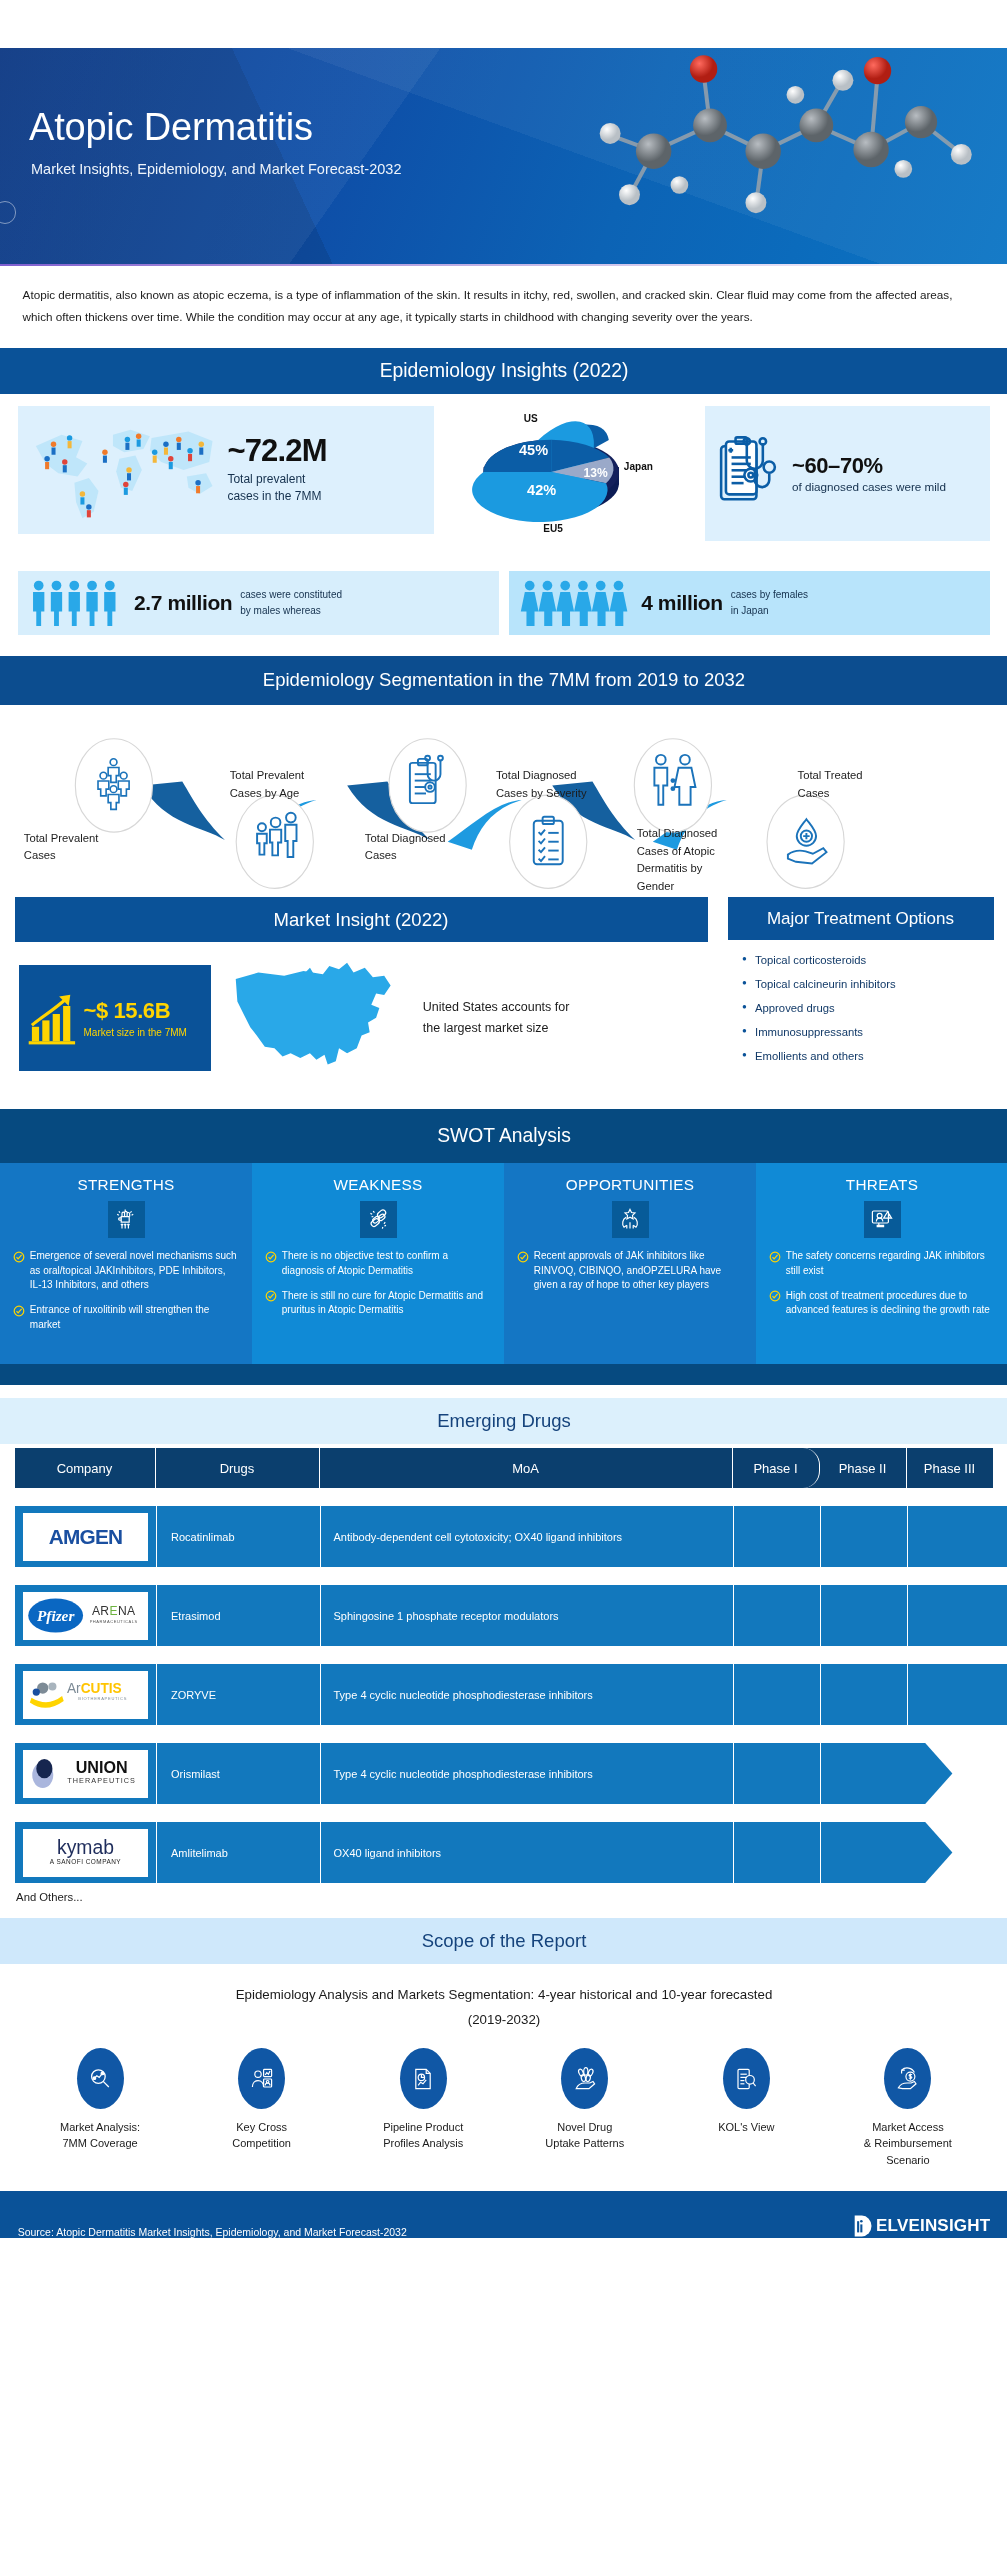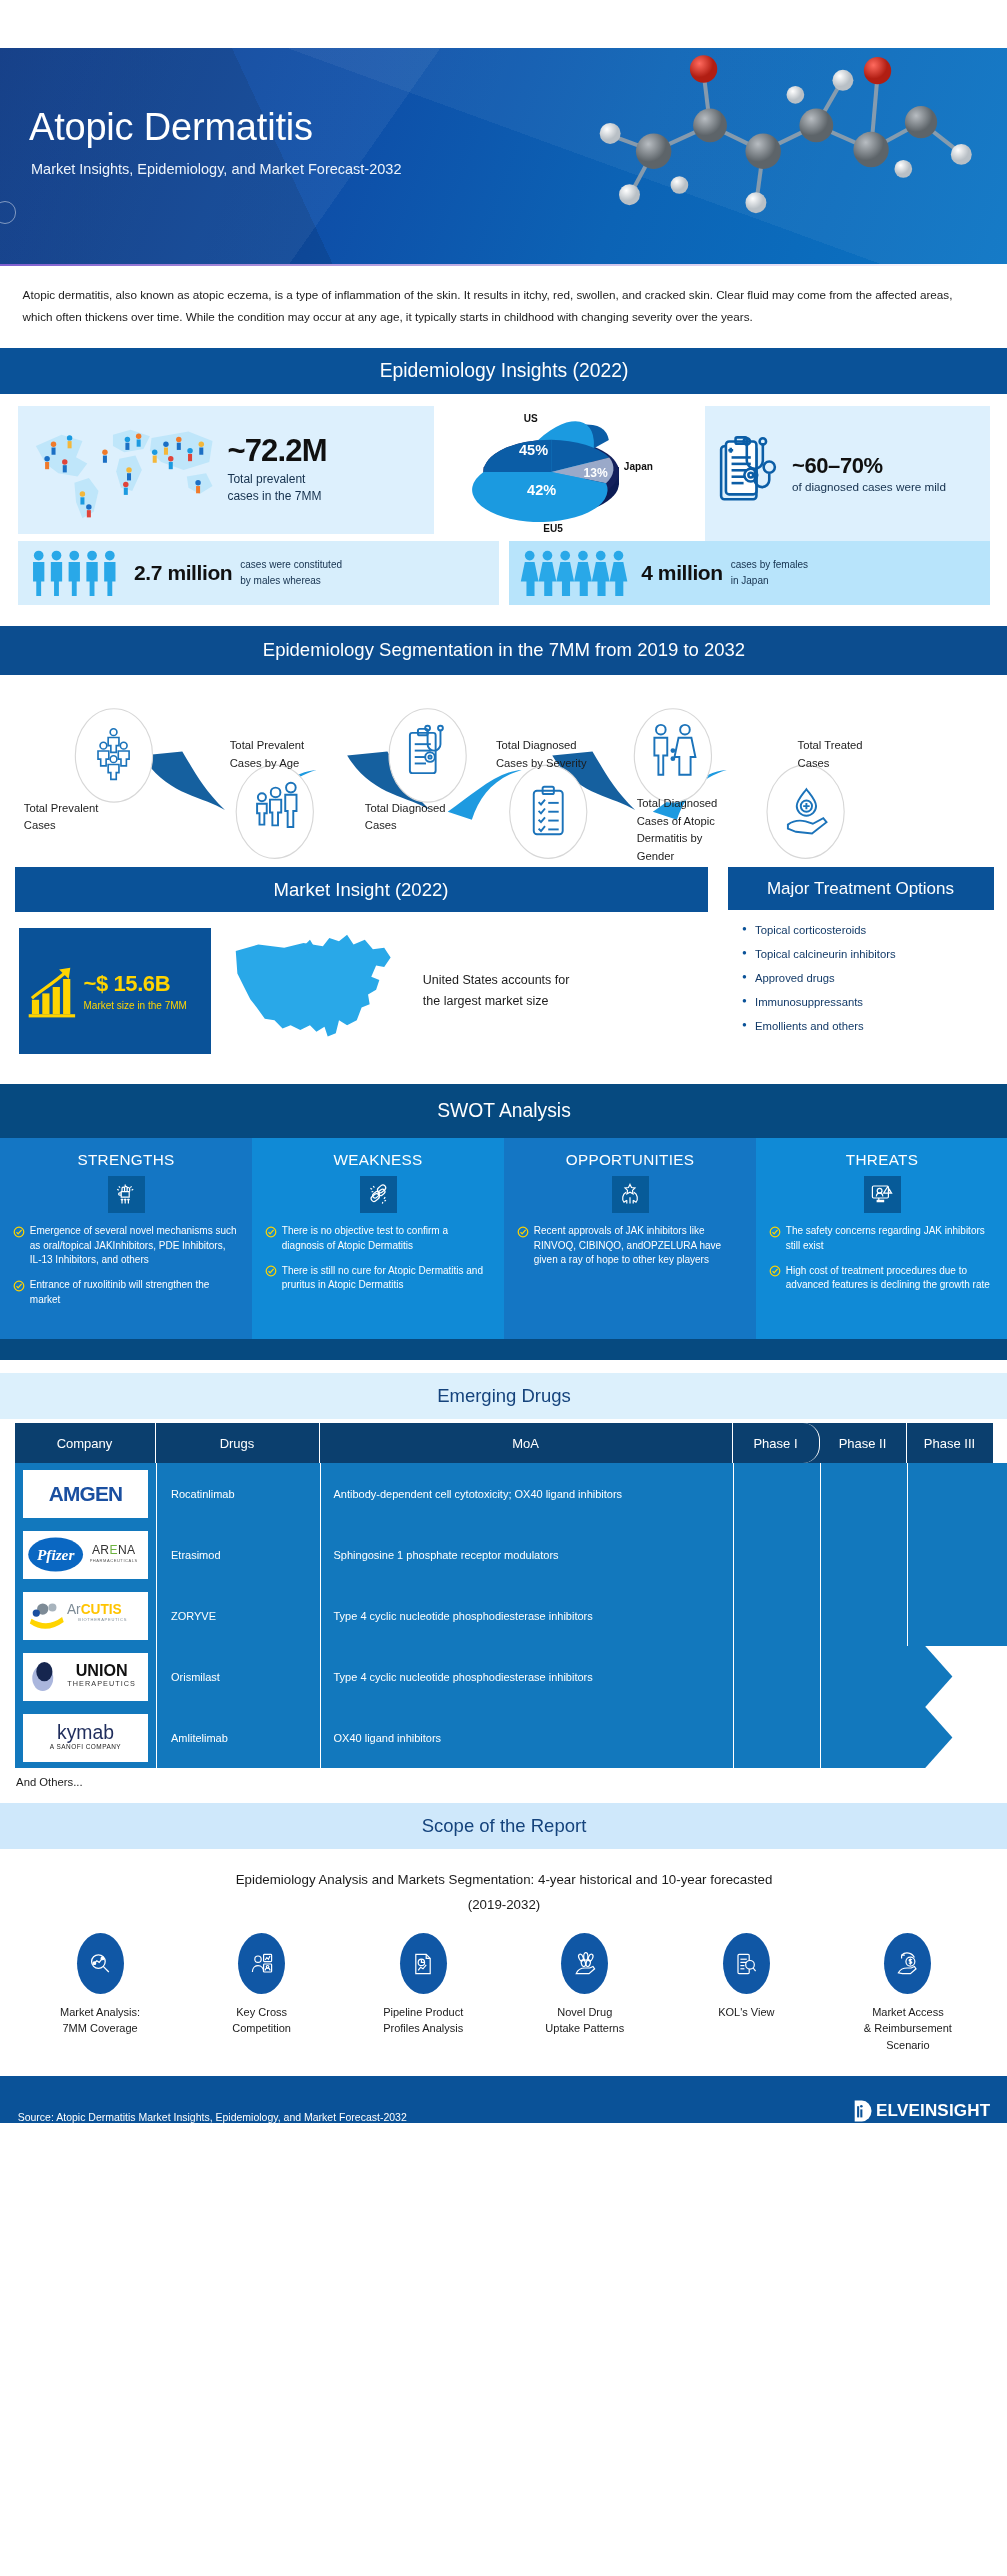--- a/index.html
+++ b/index.html
@@ -83,39 +83,39 @@
   }
   .epi-card-right {
     flex: 1; background: #ddf0fd; display: flex; align-items: center;
     padding: 11.3px; height: 135px;
   }
   .clipboard-ico { width: 68px; height: 77px; flex: 0 0 68px; }
   .epi-pct { font-size: 22px; font-weight: bold; color: #101010; letter-spacing: -0.4px; }
   .epi-pct-sub { font-size: 11.7px; color: #14304d; margin-top: 1.6px; }
 
   
-  .gender-row { display: flex; gap: 9.7px; margin-top: 0; }
+  .gender-row { display: flex; gap: 9.7px; margin-top: 30px; }
   .gender-card { flex: 1; display: flex; align-items: center; padding: 9.7px 11.3px; height: 64px; }
   .gender-male { background: #d7eefc; }
   .gender-female { background: #b8e4fb; }
   .people-ico { flex: 0 0 auto; height: 47px; margin-right: 8px; }
   .gender-num { font-size: 21px; font-weight: bold; color: #111; letter-spacing: -0.4px; white-space: nowrap; }
   .gender-txt { font-size: 10px; color: #14304d; line-height: 1.55; margin-left: 8px; }
 
   
   .seg-wrap { position: relative; height: 189px; margin: 0; background: #fff; }
   .seg-svg { position: absolute; left: 0; top: 0; }
 
   
   .mi-wrap { display: flex; gap: 20px; padding: 0 14.5px; margin-top: 3.2px; }
   .mi-left { flex: 0 0 auto; width: 693px; }
   .mi-head { background: #0a5298; color: #fff; text-align: center; font-size: 18.5px; padding: 11.3px 0; }
   .mi-body { display: flex; align-items: center; padding: 16px 4.8px 8px 4.8px; }
   .mi-badge {
-    width: 192px; height: 126px; background: #0a5298; display: flex;
+    width: 192px; height: 106px; background: #0a5298; display: flex;
     align-items: center; padding: 8px 6.4px 8px 8px; flex: 0 0 192px;
   }
   .chart-ico { width: 53px; height: 56px; flex: 0 0 53px; }
   .mi-badge-txt { color: #ffd400; margin-left: 3.2px; }
   .mi-money { font-size: 22px; font-weight: bold; letter-spacing: -0.4px; }
   .mi-money-sub { font-size: 10px; margin-top: 3.2px; }
   .usmap { width: 176px; height: 121px; flex: 0 0 176px; margin-left: 14.5px; }
   .mi-note { font-size: 12.5px; color: #1c1c1c; line-height: 1.7; margin-left: 21px; }
 
   .mi-right { flex: 1; }
@@ -155,21 +155,21 @@
     display: flex; align-items: center; justify-content: center;
     font-size: 13px; border-right: 1.6px solid #ffffff;
   }
   .c-company { flex: 0 0 141px; }
   .c-drugs   { flex: 0 0 164px; }
   .c-moa     { flex: 0 0 413px; }
   .c-p1      { flex: 0 0 87px; border-radius: 17px; }
   .c-p2      { flex: 0 0 87px; }
   .c-p3      { flex: 0 0 86px; border-right: none; }
 
-  .ed-row { position: relative; margin-top: 0; height: 61px; }
+  .ed-row { position: relative; margin-top: 18px; height: 61px; }
   .ed-row-inner { display: flex; height: 100%; position: relative; z-index: 2; }
   .ed-logo {
     flex: 0 0 141px; background: #1278bd; display: flex; align-items: center; justify-content: center;
   }
   .logo-plate {
     width: 125px; height: 48px; background: #fff; display: flex;
     align-items: center; justify-content: center; overflow: hidden;
   }
   .ed-drug {
     flex: 0 0 164px; background: #1278bd; color: #fff; font-size: 11px;

